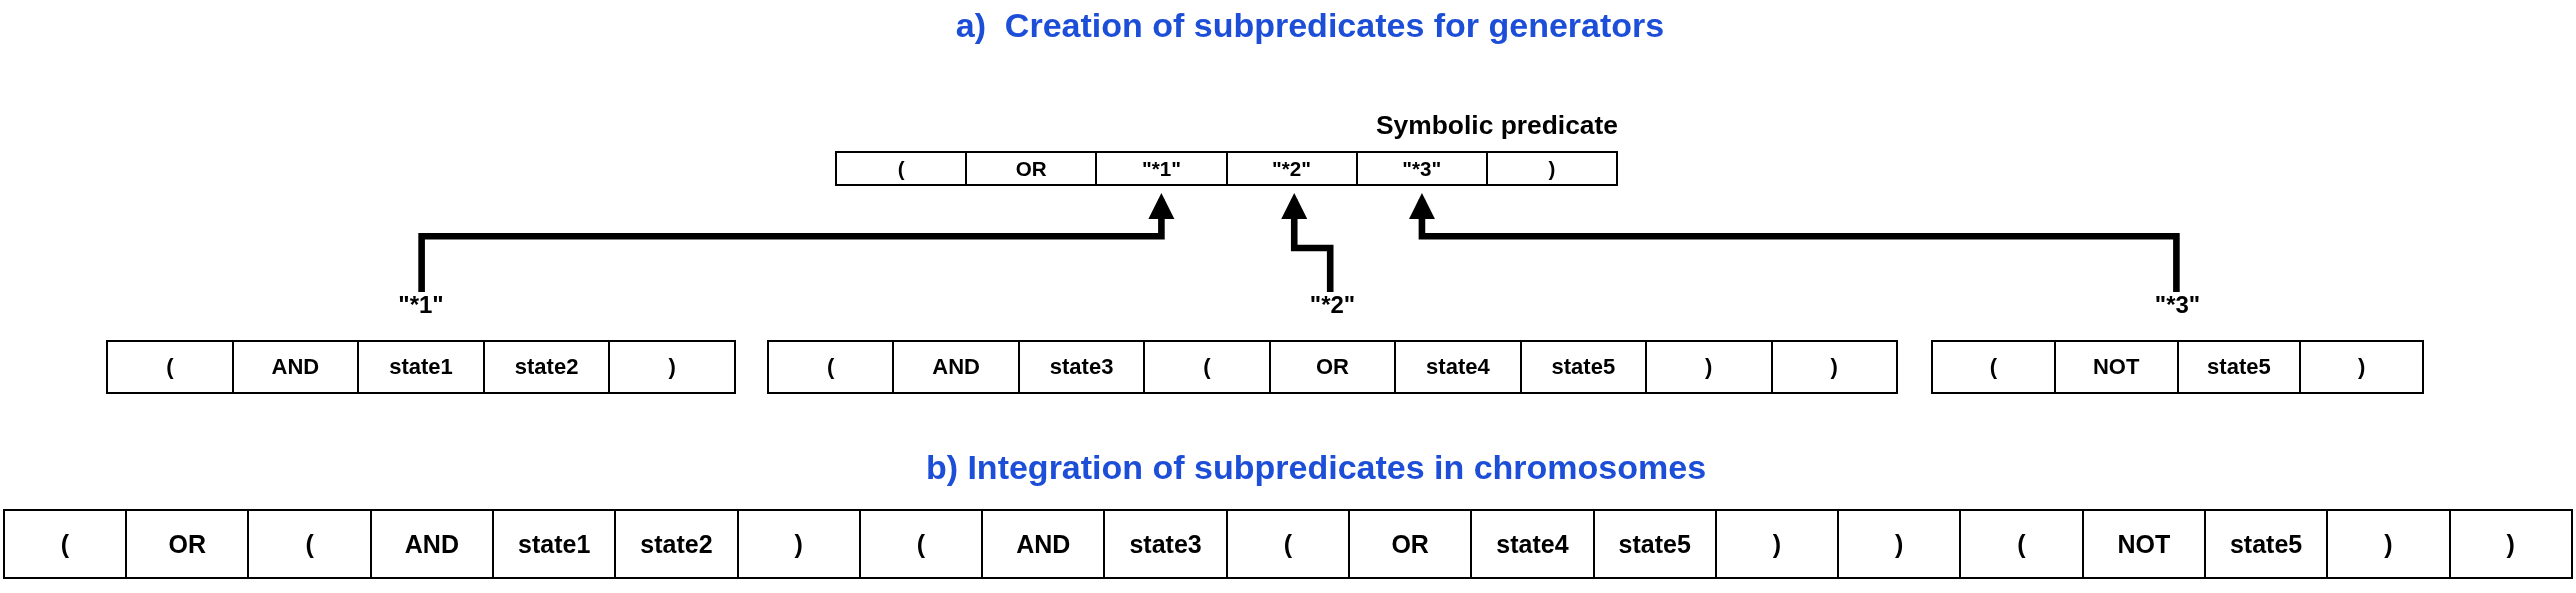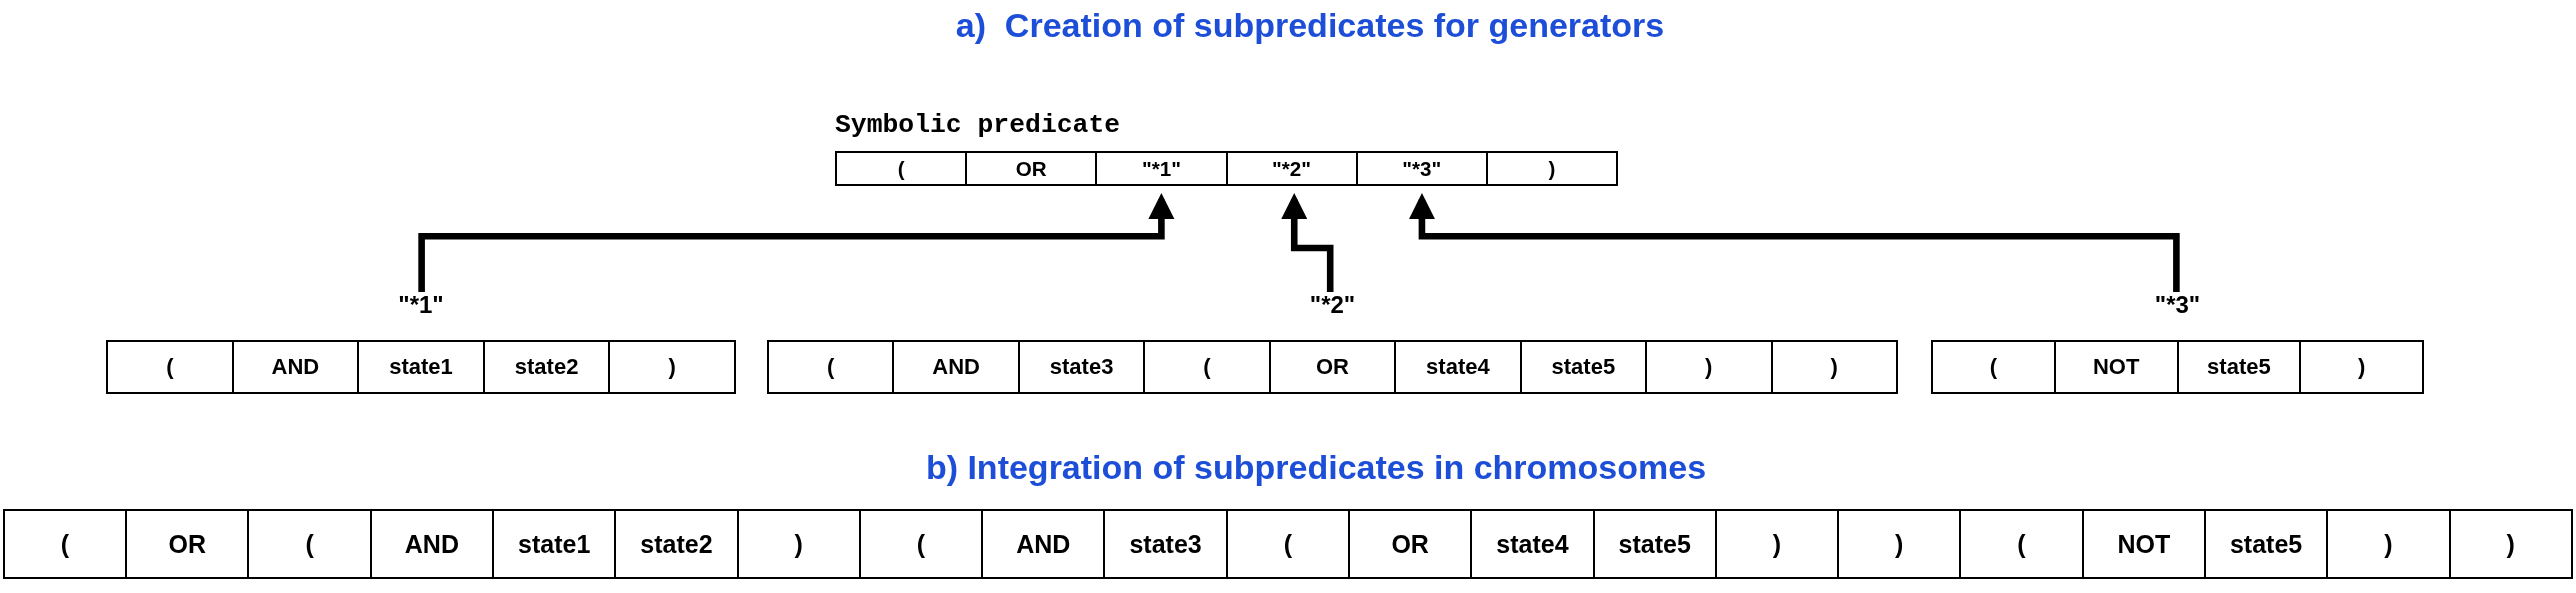--- a/index.html
+++ b/index.html
@@ -23,24 +23,23 @@
     white-space: pre;
     color: #1d4ed8;
     margin-left: 22px;
   }
   #title-a { top: 5.9px;  font-size: 34px; }
   #title-b { top: 448px; font-size: 34px; padding-left: 12px; }
 
   .sym-label {
     position: absolute;
     left: 835px; top: 110px; width: 783px;
-    text-align: left;
+    text-align: right;
     font-size: 26.4px;
     font-weight: bold;
-    font-family: Liberation Mono, monospace;
   }
 
   .ptable {
     position: absolute;
     display: flex;
     align-items: stretch;
     background: #ffffff;
     border: 2.2px solid #000;
   }
   .ptable .cell {

